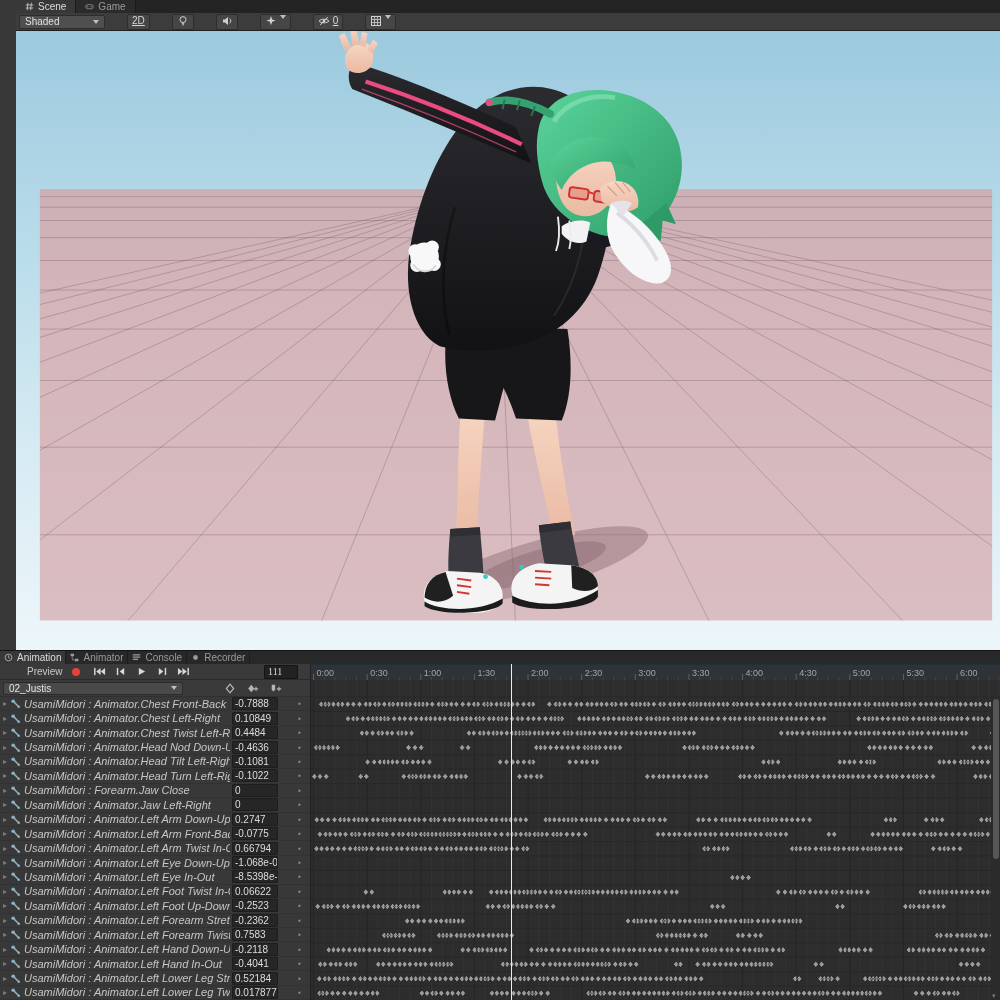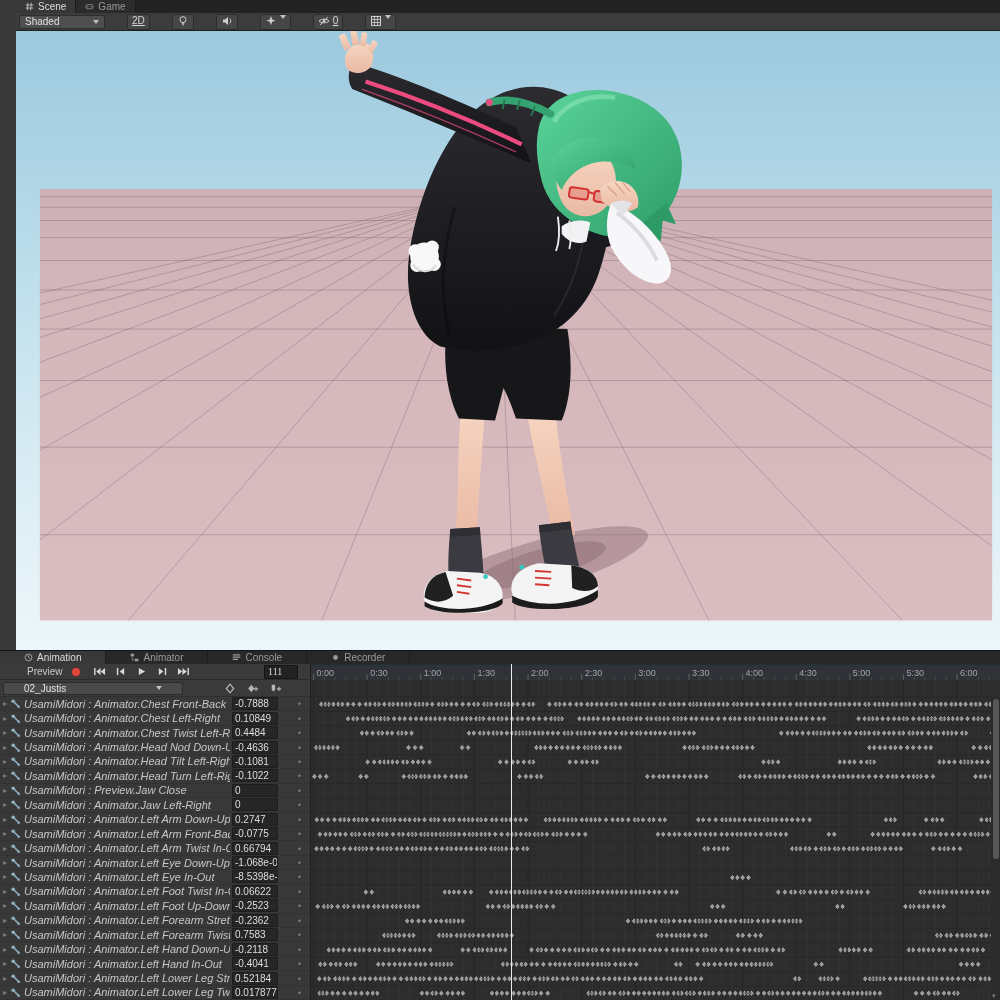--- a/index.html
+++ b/index.html
@@ -15,35 +15,35 @@
   .dd{height:14px;display:flex;align-items:center;gap:5px;background:#4f4f4f;border:1px solid #2d2d2d;border-radius:2px;padding:0 5px;font-size:10px;color:#e2e2e2;}
   .tbtn{height:14px;display:flex;align-items:flex-start;gap:3px;background:#464646;border:1px solid #2d2d2d;border-radius:2px;padding:0 4px;font-size:10px;color:#d6d6d6;text-decoration:underline;}
   .caret{width:0;height:0;border-left:3px solid transparent;border-right:3px solid transparent;border-top:4px solid #c0c0c0;}
   .viewport{position:absolute;left:0;top:31px;width:1000px;height:619px;overflow:hidden;
     background:linear-gradient(#9cc9de 0%,#b9dcea 35%,#d7ebf3 68%,#edf6fa 100%);}
   .viewport svg{position:absolute;left:0;top:0;}
 
   
   .anim-pane{position:absolute;left:0;top:650px;width:1000px;height:350px;background:#383838;}
   .anim-tabbar{position:absolute;left:0;top:0;width:1000px;height:14px;background:#282828;border-top:1px solid #141414;display:flex;box-sizing:border-box;}
-  .atab{display:flex;align-items:center;gap:4px;padding:0 24px;font-size:10px;color:#9a9a9a;border-right:1px solid #1d1d1d;}
+  .atab{display:flex;align-items:center;gap:4px;padding:0 4px;font-size:10px;color:#9a9a9a;border-right:1px solid #1d1d1d;}
   .atab.active{background:#383838;color:#dcdcdc;}
   .atab svg{width:9px;height:9px;}
   .anim-toolbar{position:absolute;left:0;top:14px;width:310px;height:16px;background:#3a3a3a;border-bottom:1px solid #2a2a2a;display:flex;align-items:center;box-sizing:border-box;padding:0 4px;}
   .preview-btn{font-size:10px;color:#c8c8c8;padding:0 3px;margin-left:20px;}
   .rec-btn{width:12px;height:12px;border-radius:50%;display:flex;align-items:center;justify-content:center;margin:0 4px;}
   .rec-dot{width:8px;height:8px;border-radius:50%;background:#e0453c;box-shadow:0 0 2px #802020;}
   .transport{display:flex;align-items:center;gap:2px;margin-left:4px;}
   .tp-btn{width:19px;height:13px;display:flex;align-items:center;justify-content:center;}
   .tp-btn svg{width:13px;height:9px;fill:#d8d8d8;}
   .frame-field{margin-left:auto;margin-right:8px;width:26px;height:12px;background:#222;border:1px solid #151515;border-radius:1px;color:#dcdcdc;font-size:10px;line-height:12px;padding:0 3px;font-family:Liberation Serif, serif;}
   .ruler{position:absolute;left:310px;top:14px;width:690px;height:16px;background:#2f3338;border-top:1px solid #203039;box-sizing:border-box;}
   .ruler text{font:9px "Liberation Sans",sans-serif;fill:#a0a5a9;}
   .clip-row{position:absolute;left:0;top:30px;width:310px;height:17px;background:#3a3a3a;display:flex;align-items:center;border-bottom:1px solid #303030;box-sizing:border-box;}
-  .clip-dd{margin-left:3px;width:180px;height:13px;background:#4a4a4a;border:1px solid #2b2b2b;border-radius:2px;display:flex;align-items:center;font-size:10px;color:#e4e4e4;padding:0 20px;box-sizing:border-box;}
+  .clip-dd{margin-left:3px;width:180px;height:13px;background:#4a4a4a;border:1px solid #2b2b2b;border-radius:2px;display:flex;align-items:center;font-size:10px;color:#e4e4e4;padding:0 5px;box-sizing:border-box;}
   .clip-dd .caret{margin-left:auto;}
   .mini-group{position:absolute;left:222px;top:2px;display:flex;gap:7px;}
   .mini-btn{width:16px;height:13px;display:flex;align-items:center;justify-content:center;}
   .mini-btn svg{width:12px;height:11px;}
   .rows{position:absolute;left:0;top:47px;width:310px;height:303px;overflow:hidden;background:#383838;}
   .prop-row{height:14.45px;display:flex;align-items:center;font-size:11px;color:#c6c6c6;border-bottom:1px solid rgba(0,0,0,0.10);box-sizing:border-box;}
   .fold{color:#7c7c7c;font-size:8px;width:10px;text-align:center;flex:none;}
   .prop-icon{width:11px;height:11px;margin-right:3px;flex:none;}
   .prop-label{width:206px;overflow:hidden;white-space:nowrap;flex:none;font-style:italic;}
   .prop-value{width:40px;height:11px;background:#262626;border:1px solid #1d1d1d;font-size:10px;color:#dcdcdc;line-height:11px;padding:0 2px;overflow:hidden;white-space:nowrap;flex:none;margin-left:2px;border-radius:1px;}
@@ -520,21 +520,21 @@
      <span class="prop-value">-0.1022</span>
      <span class="prop-dot">▪</span>
    </div>
         <div class="prop-row">
      <span class="fold">▸</span>
      <svg class="prop-icon" viewBox="0 0 12 12">
        <circle cx="3.5" cy="3.5" r="2" fill="#8fb0c0"></circle>
             <path d="M4.5 4.5 L9.5 9.5" stroke="#8fb0c0" stroke-width="1.6"></path>
             <circle cx="9.5" cy="9.5" r="1.4" fill="#8fb0c0"></circle>
      </svg>
-     <span class="prop-label">UsamiMidori : Preview.Jaw Close</span>
+     <span class="prop-label">UsamiMidori : Forearm.Jaw Close</span>
      <span class="prop-value">0</span>
      <span class="prop-dot">▪</span>
    </div>
         <div class="prop-row">
      <span class="fold">▸</span>
      <svg class="prop-icon" viewBox="0 0 12 12">
        <circle cx="3.5" cy="3.5" r="2" fill="#8fb0c0"></circle>
             <path d="M4.5 4.5 L9.5 9.5" stroke="#8fb0c0" stroke-width="1.6"></path>
             <circle cx="9.5" cy="9.5" r="1.4" fill="#8fb0c0"></circle>
      </svg>

